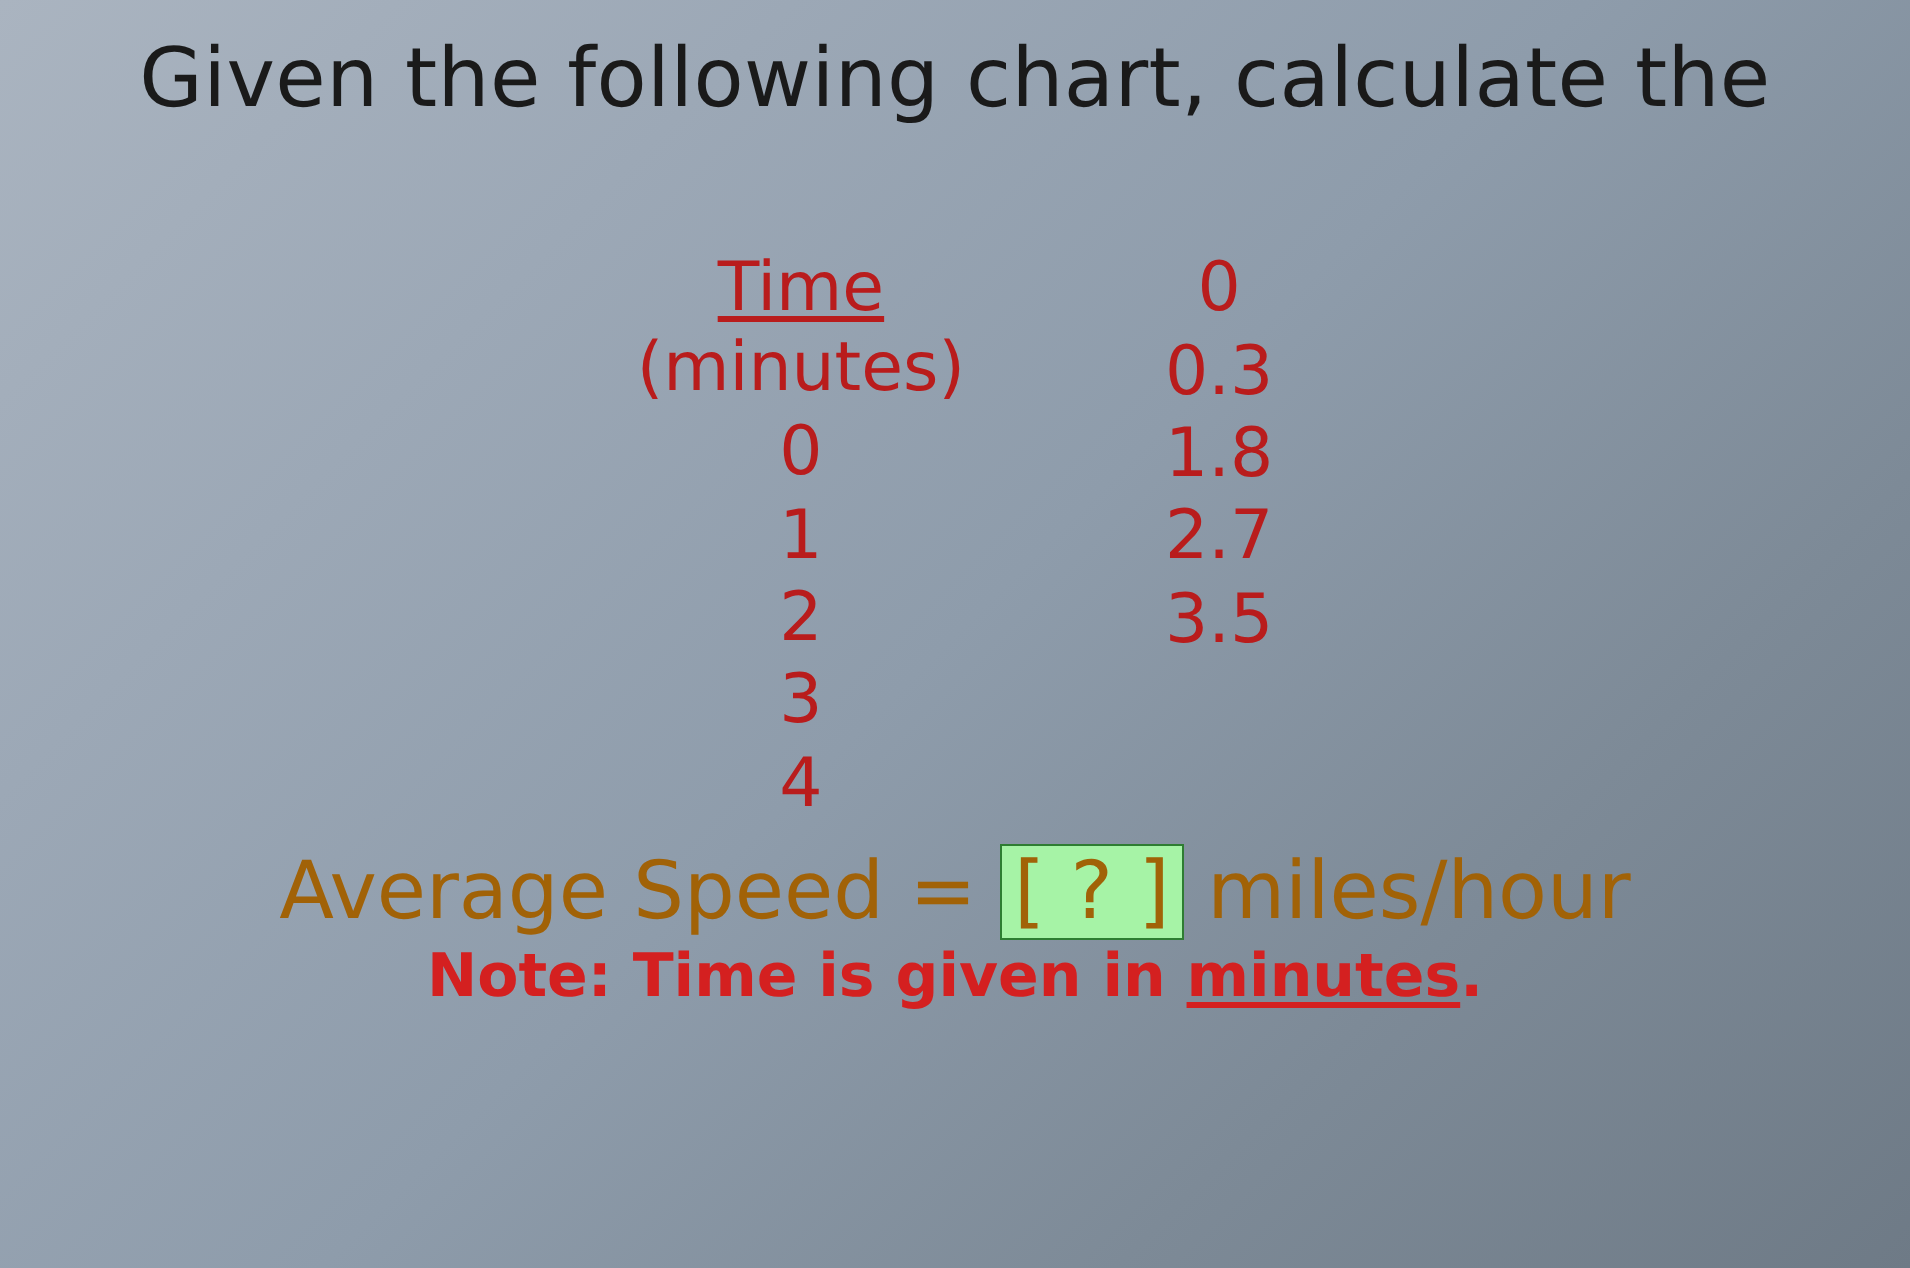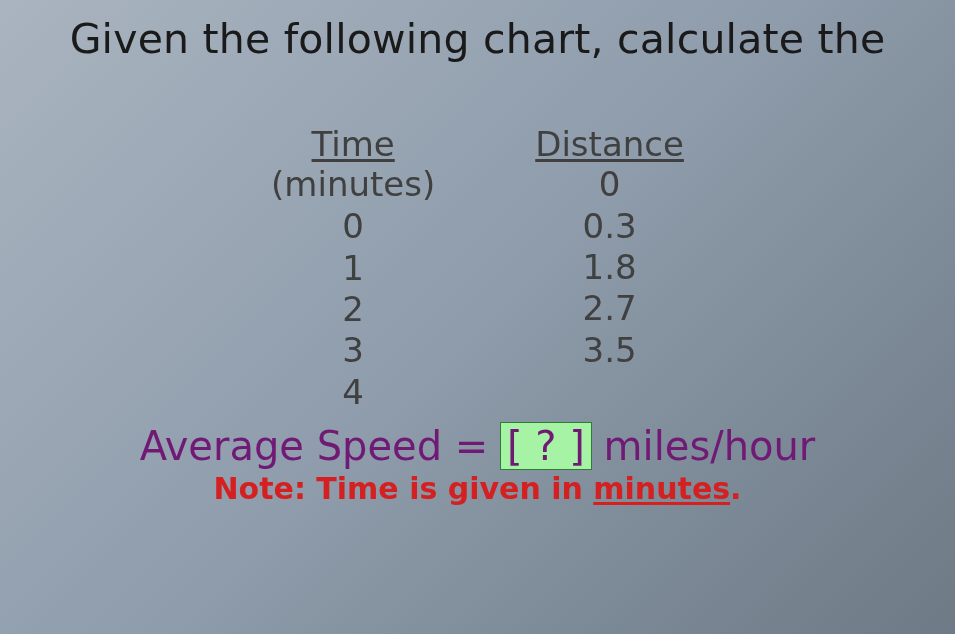--- a/index.html
+++ b/index.html
@@ -19,41 +19,41 @@
     line-height: 1.22;
     letter-spacing: 0.2px;
     color: #1a1a1a;
     margin-bottom: 10px;
   }
   .table {
     display: flex;
     justify-content: center;
     gap: 100px;
     font-size: 34px;
-    color: #404040;
+    color: #b91c1c;
     margin-bottom: 8px;
   }
   .col {
     display: flex;
     flex-direction: column;
     align-items: center;
   }
   .col-header {
     text-decoration: underline;
     text-underline-offset: 3px;
   }
   .col-unit {
     margin-bottom: 2px;
   }
   .col .val {
     line-height: 1.22;
   }
   .answer-line {
     font-size: 40px;
-    color: #701a75;
+    color: #a16207;
     text-align: center;
     margin-top: 2px;
   }
   .answer-box {
     background: #a6f3a6;
     outline: 1px solid #2e7d32;
     padding: 0 6px;
     display: inline-block;
   }
   .note {
@@ -80,21 +80,20 @@
   <div class="col">
     <div class="col-header">Time</div>
     <div class="col-unit">(minutes)</div>
     <div class="val">0</div>
     <div class="val">1</div>
     <div class="val">2</div>
     <div class="val">3</div>
     <div class="val">4</div>
   </div>
   <div class="col">
-    <div class="col-header">Distance</div>
     <div class="val">0</div>
     <div class="val">0.3</div>
     <div class="val">1.8</div>
     <div class="val">2.7</div>
     <div class="val">3.5</div>
   </div>
 </div>
 
 <div class="answer-line">
   <span>Average Speed = </span><span class="answer-box">[ ? ]</span><span> miles/hour</span>

